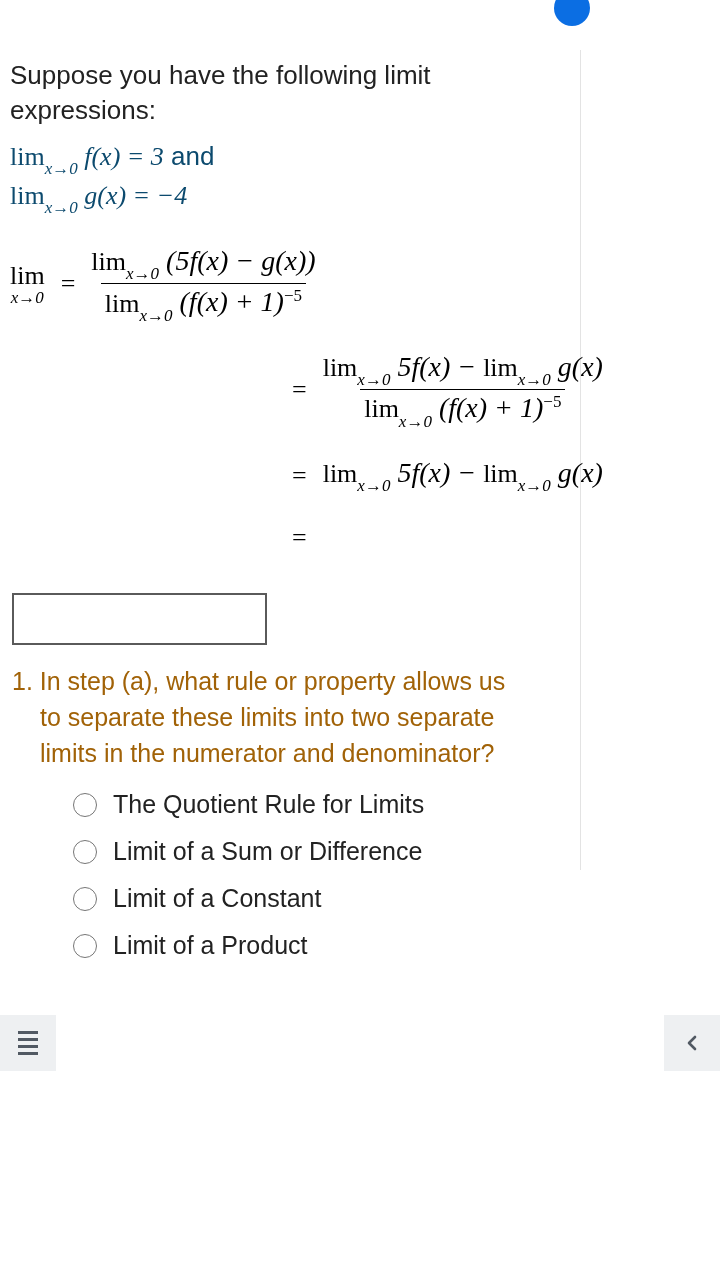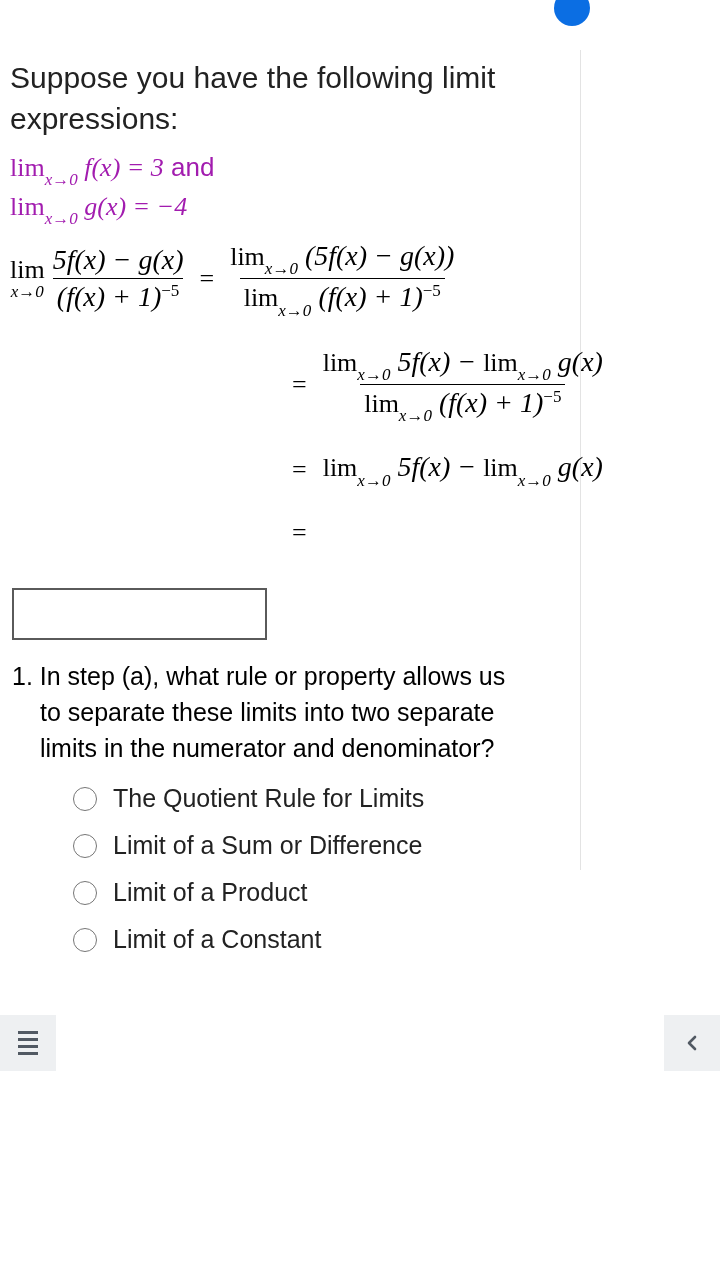--- a/index.html
+++ b/index.html
@@ -30,31 +30,31 @@
     height: 820px;
     border-left: 1px solid #e3e3e3;
   }
   .content {
     position: absolute;
     top: 58px;
     left: 10px;
     width: 700px;
   }
   .intro {
-    font-size: 30px;
+    font-size: 26px;
     color: #222;
     line-height: 1.35;
     margin-bottom: 10px;
     width: 560px;
   }
   .given {
     font-size: 26px;
-    color: #a21caf;
+    color: #0c4a6e;
     line-height: 1.4;
-    margin-bottom: 12px;
+    margin-bottom: 28px;
     font-family: "Times New Roman", serif;
   }
   .given .txt { font-family: Arial, sans-serif; }
   .mathblock {
     font-family: "Times New Roman", serif;
     font-size: 28px;
     color: #000;
     margin: 6px 0 28px 0;
     display: flex;
     align-items: center;
@@ -97,21 +97,21 @@
     width: 255px;
     height: 52px;
     border: 2px solid #5a5a5a;
     background: #fff;
     font-size: 20px;
     padding: 4px 8px;
   }
   .question {
     margin: 18px 0 0 2px;
     font-size: 25px;
-    color: #000000;
+    color: #a16207;
     line-height: 1.45;
     width: 520px;
   }
   .question .qbody { display: block; padding-left: 28px; text-indent: -28px; }
   .options {
     margin: 14px 0 0 58px;
     font-size: 25px;
     color: #222;
   }
   .opt {
@@ -173,24 +173,20 @@
     <span class="liminline"><span>lim</span><span class="s">x→0</span></span><span class="ital"> f(x) = 3</span><span class="txt"> and</span><br>
     <span class="liminline"><span>lim</span><span class="s">x→0</span></span><span class="ital"> g(x) = −4</span>
   </div>
 
   
   <div class="mathblock">
     <span class="limstack">
       <span class="lim">lim</span>
       <span class="sub">x→0</span>
     </span>
-    <span class="frac">
-      <span class="num ital">5f(x) − g(x)</span>
-      <span class="den"><span class="ital">(f(x) + 1)</span><sup class="neg">−5</sup></span>
-    </span>
     <span class="eq">=</span>
     <span class="frac">
       <span class="num">
         <span class="liminline"><span>lim</span><span class="s">x→0</span></span><span class="ital"> (5f(x) − g(x))</span>
       </span>
       <span class="den">
         <span class="liminline"><span>lim</span><span class="s">x→0</span></span><span class="ital"> (f(x) + 1)</span><sup class="neg">−5</sup>
       </span>
     </span>
   </div>
@@ -233,25 +229,25 @@
     <label class="opt">
       <input type="radio" name="q1" style="">
       <span>The Quotient Rule for Limits</span>
     </label>
     <label class="opt">
       <input type="radio" name="q1" style="">
       <span>Limit of a Sum or Difference</span>
     </label>
     <label class="opt">
       <input type="radio" name="q1" style="">
+      <span>Limit of a Constant</span>
+    </label>
+    <label class="opt">
+      <input type="radio" name="q1" style="">
       <span>Limit of a Product</span>
-    </label>
-    <label class="opt">
-      <input type="radio" name="q1" style="">
-      <span>Limit of a Constant</span>
     </label>
   </div>
 
 </div>
 
 <div class="footer-toc">
   <div class="bars">
     <span></span>
       <span></span>
       <span></span>

